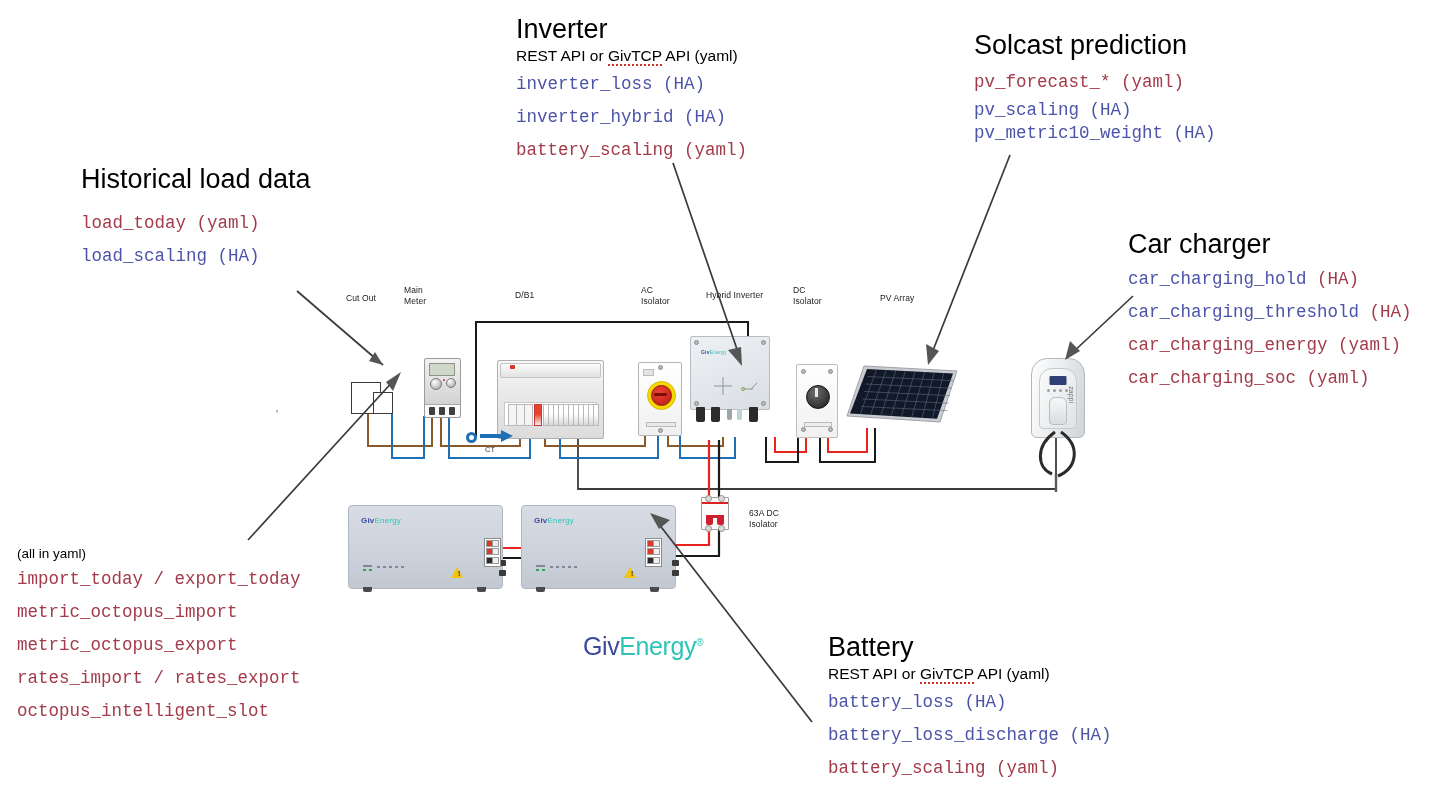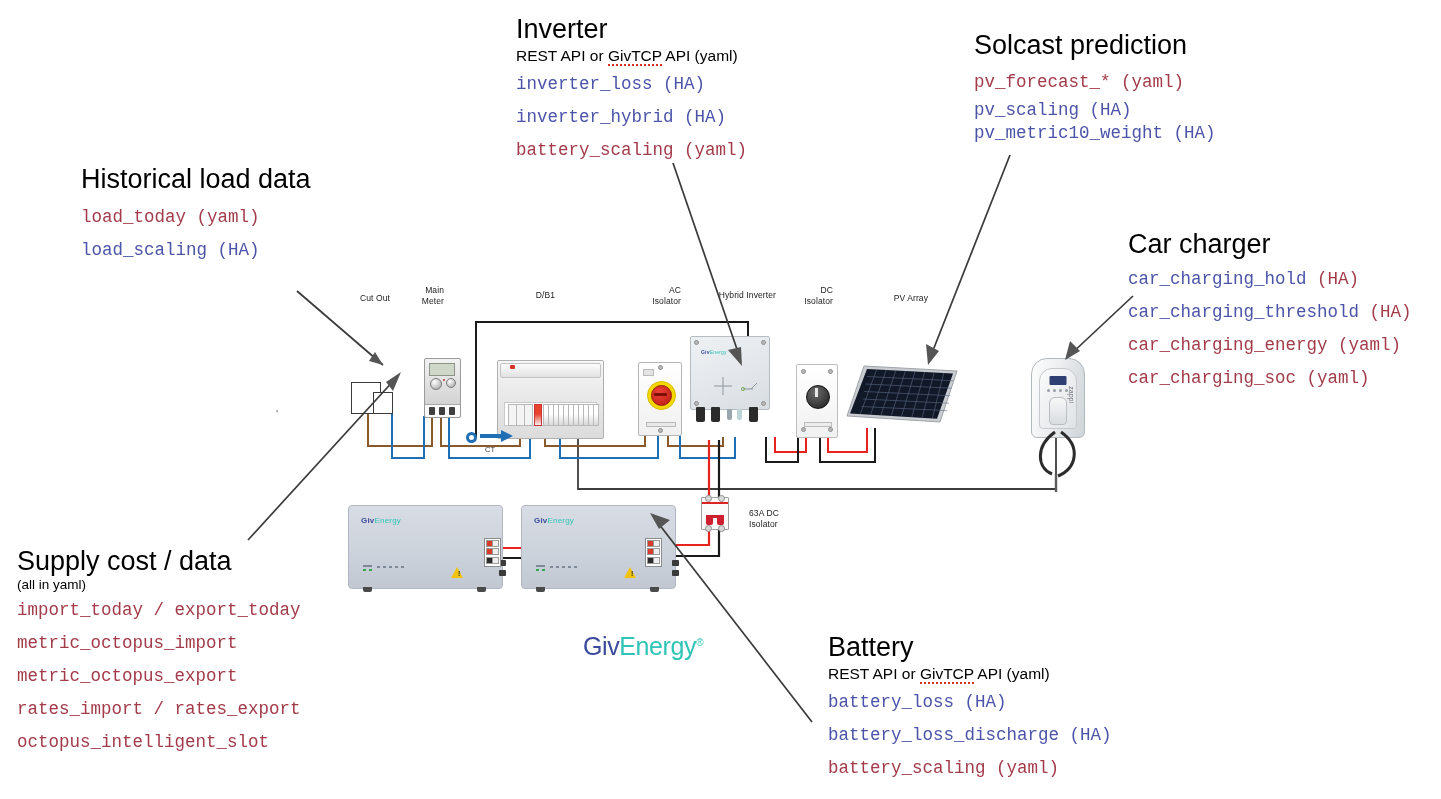--- a/index.html
+++ b/index.html
@@ -68,21 +68,21 @@
   .arrow-svg polygon.head { fill: #555555; }
 
   
   #schematic { position: absolute; left: 0; top: 0; width: 1441px; height: 799px; }
   .comp-label {
     position: absolute;
     font-family: "Liberation Sans", sans-serif;
     font-size: 8.5px;
     line-height: 10.5px;
     color: #1a1a1a;
-    text-align: right;
+    text-align: left;
     white-space: pre-line;
     letter-spacing: 0.1px;
   }
   .comp-label.left { text-align: left; }
 
   
   .cutout-a, .cutout-b {
     position: absolute;
     border: 1.3px solid #3a3a3a;
     background: #ffffff;
@@ -610,38 +610,37 @@
     <div class="ann-title">Solcast prediction</div>
     <div class="code-list" style="margin-top:5px;">
       <div class="code"><span class="c-yaml">pv_forecast_*</span> <span class="c-yaml">(yaml)</span></div>
       <div class="code tight"><span class="c-ha">pv_scaling</span> <span class="c-ha">(HA)</span></div>
       <div class="code tight"><span class="c-ha">pv_metric10_weight</span> <span class="c-ha">(HA)</span></div>
     </div>
   </div>
 
   <div class="ann" style="left:81px;top:164px;">
     <div class="ann-title">Historical load data</div>
-    <div class="code-list" style="margin-top:6px;">
+    <div class="code-list" style="margin-top:12px;">
       <div class="code"><span class="c-yaml">load_today</span> <span class="c-yaml">(yaml)</span></div>
       <div class="code"><span class="c-ha">load_scaling</span> <span class="c-ha">(HA)</span></div>
     </div>
   </div>
 
   <div class="ann" style="left:1128px;top:229px;">
     <div class="ann-title">Car charger</div>
     <div class="code-list" style="margin-top:3px;">
       <div class="code"><span class="c-ha">car_charging_hold</span> <span class="c-yaml">(HA)</span></div>
       <div class="code"><span class="c-ha">car_charging_threshold</span> <span class="c-yaml">(HA)</span></div>
       <div class="code"><span class="c-yaml">car_charging_energy</span> <span class="c-yaml">(yaml)</span></div>
       <div class="code"><span class="c-yaml">car_charging_soc</span> <span class="c-yaml">(yaml)</span></div>
     </div>
   </div>
 
   <div class="ann" style="left:17px;top:546px;">
-    <div class="ann-title">Supply cost / data</div>
     <div class="ann-sub-small">(all in yaml)</div>
     <div class="code-list" style="margin-top:1px;">
       <div class="code"><span class="c-yaml">import_today / export_today</span></div>
       <div class="code"><span class="c-yaml">metric_octopus_import</span></div>
       <div class="code"><span class="c-yaml">metric_octopus_export</span></div>
       <div class="code"><span class="c-yaml">rates_import / rates_export</span></div>
       <div class="code"><span class="c-yaml">octopus_intelligent_slot</span></div>
     </div>
   </div>
 

